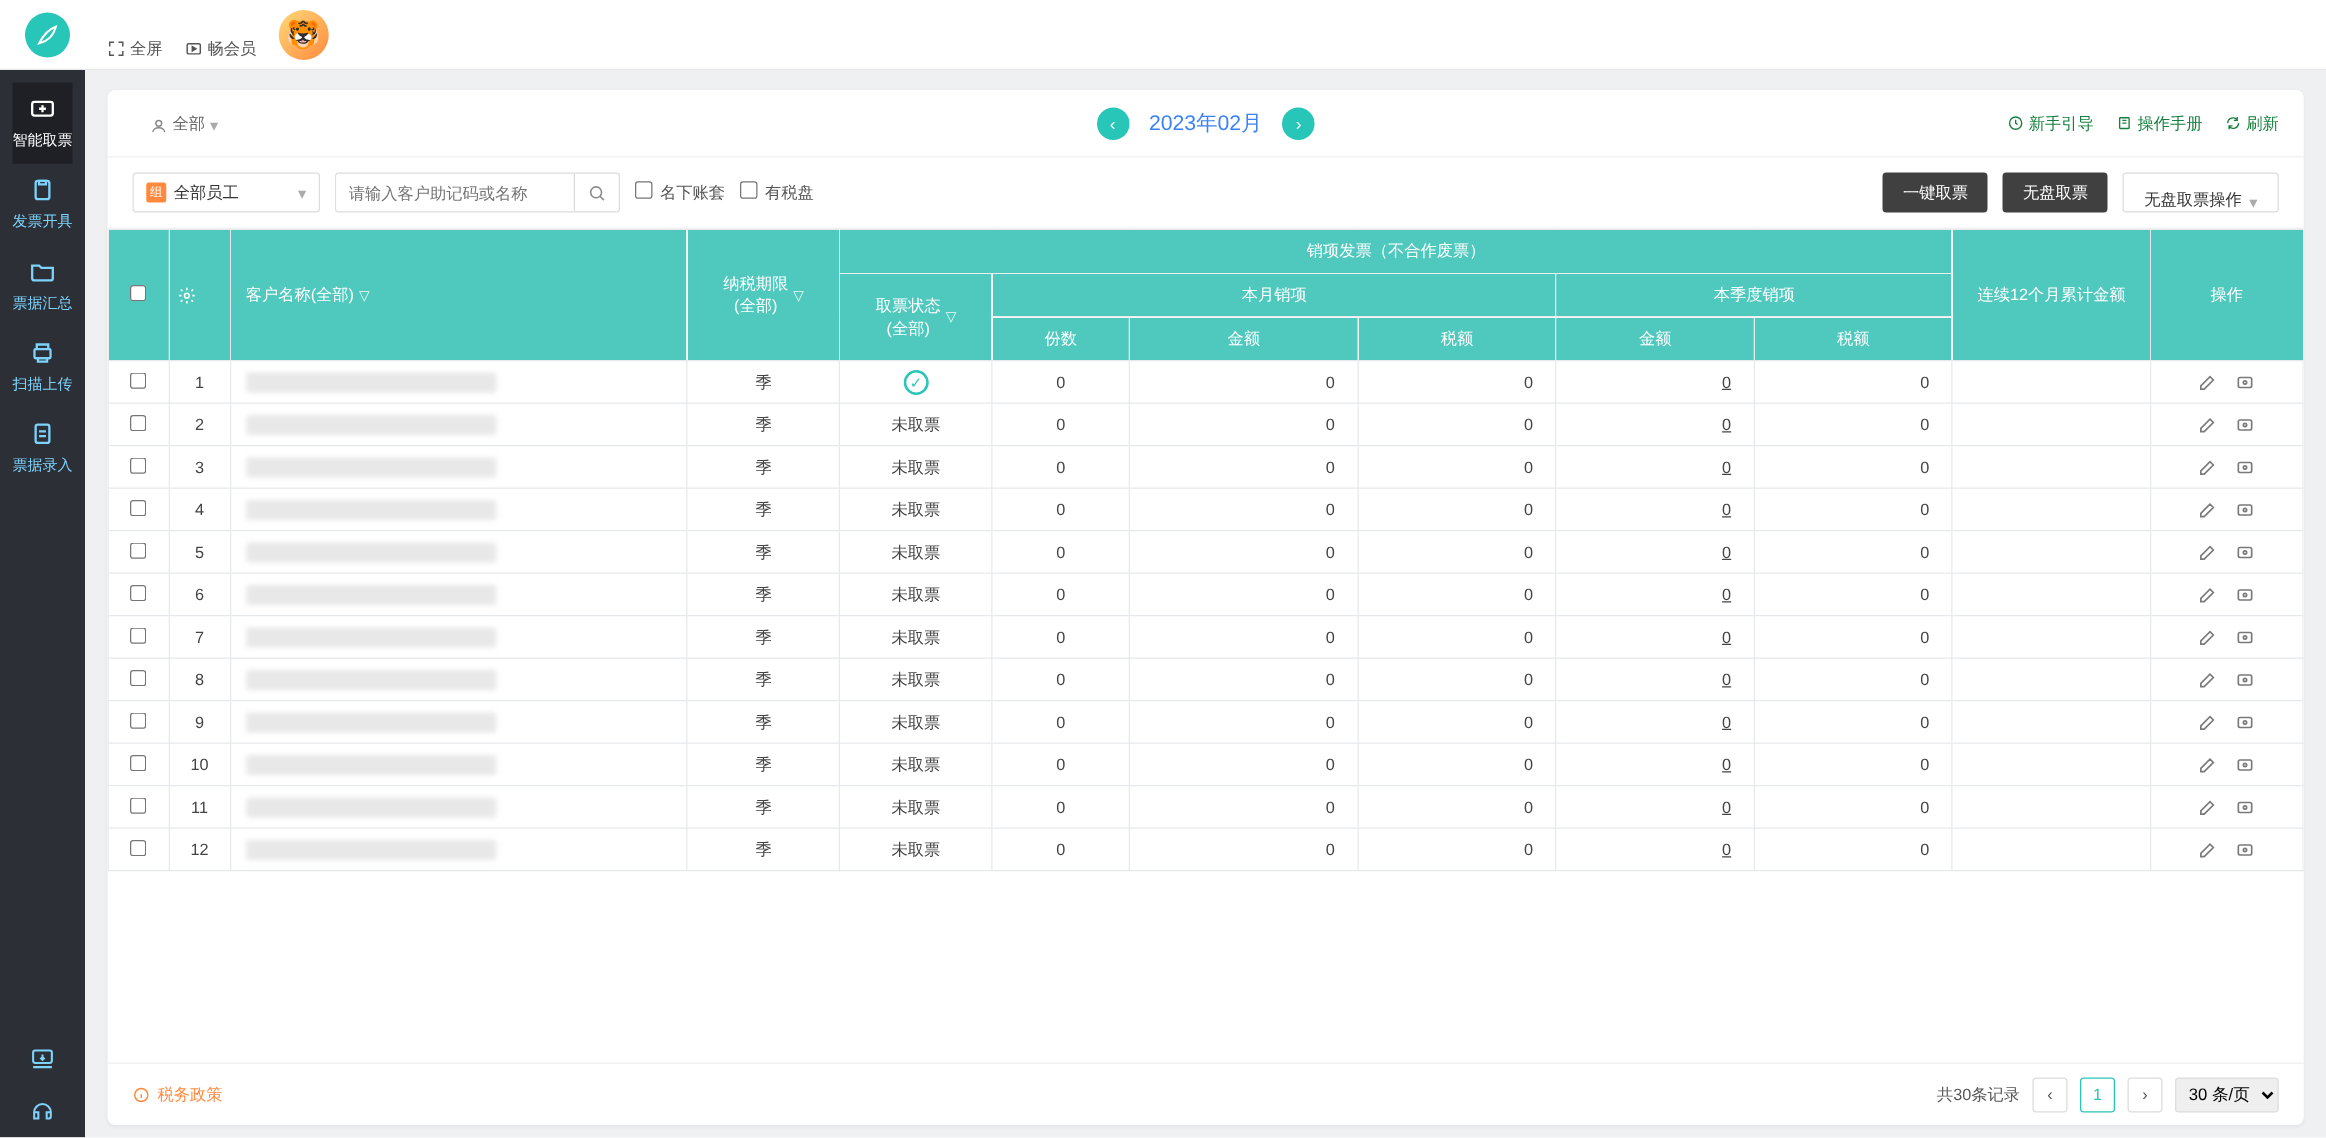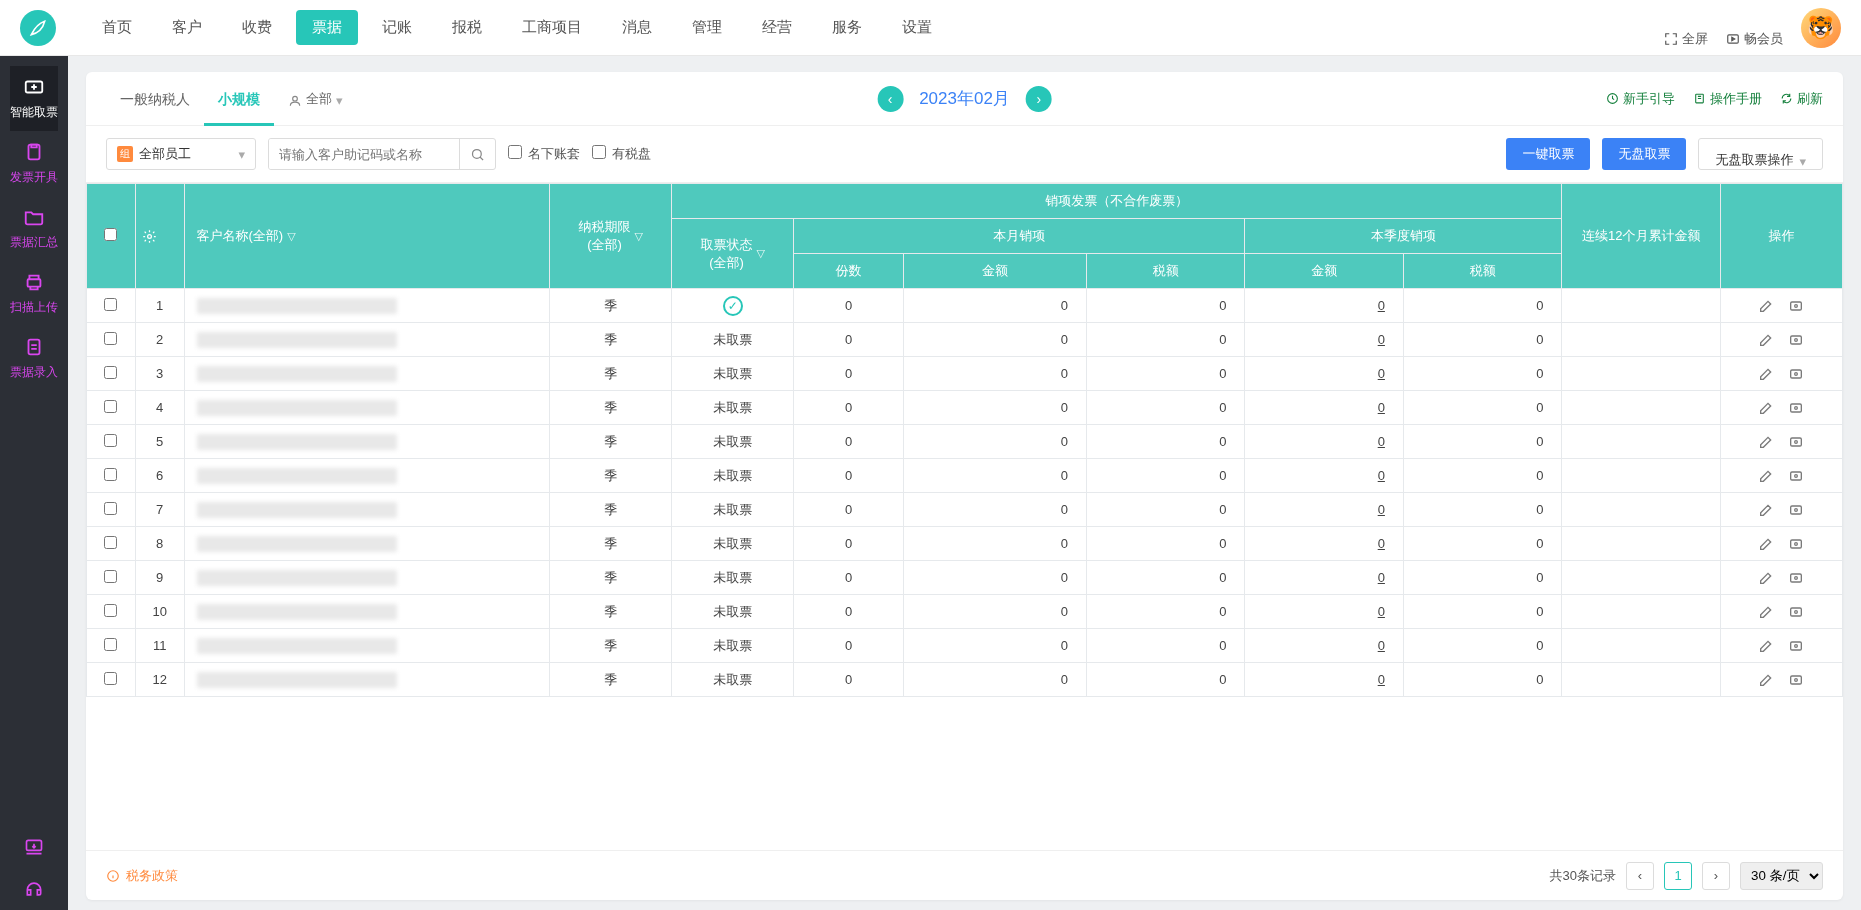--- a/index.html
+++ b/index.html
@@ -8,21 +8,21 @@
 .topbar{height:56px;background:#fff;display:flex;align-items:center;padding:0 20px;border-bottom:1px solid #e8e8e8}
 .logo{width:36px;height:36px;border-radius:50%;background:#27c6b8;display:flex;align-items:center;justify-content:center;color:#fff;margin-right:30px}
 .topnav{display:flex;gap:8px;flex:1}
 .topnav a{padding:8px 16px;color:#555;text-decoration:none;border-radius:4px;font-size:15px;cursor:pointer}
 .topnav a.active{background:#27c6b8;color:#fff}
 .topright{display:flex;align-items:flex-end;gap:18px;color:#555}
 .topright span{cursor:pointer;display:flex;align-items:center;gap:4px}
 .avatar{width:40px;height:40px;border-radius:50%;background:linear-gradient(135deg,#ffd97a,#ff8a3d);display:flex;align-items:center;justify-content:center;font-size:22px}
 .main{flex:1;display:flex;overflow:hidden}
 .sidebar{width:68px;background:#2c2f36;display:flex;flex-direction:column;align-items:center;padding-top:10px;gap:4px}
-.side-item{width:100%;padding:10px 0;display:flex;flex-direction:column;align-items:center;color:#d946ef;font-size:12px;gap:6px;cursor:pointer}
+.side-item{width:100%;padding:10px 0;display:flex;flex-direction:column;align-items:center;color:#7dd3fc;font-size:12px;gap:6px;cursor:pointer}
 .side-item.active{background:#1e2026;color:#fff}
 .side-item .ico{width:22px;height:22px;display:flex;align-items:center;justify-content:center;font-size:18px}
 .side-spacer{flex:1}
 .content{flex:1;padding:16px 18px 10px;display:flex;flex-direction:column;overflow:hidden}
 .card{background:#fff;border-radius:6px;flex:1;display:flex;flex-direction:column;overflow:hidden;box-shadow:0 1px 3px rgba(0,0,0,.05)}
 .tabs-row{display:flex;align-items:center;padding:0 20px;height:54px;border-bottom:1px solid #efefef;position:relative}
 .tab{padding:0 14px;height:54px;line-height:54px;color:#666;cursor:pointer;font-size:14px}
 .tab.active{color:#27c6b8;border-bottom:3px solid #27c6b8;font-weight:600}
 .filter-all{margin-left:14px;display:flex;align-items:flex-end;gap:4px;color:#666;cursor:pointer}
 .period{position:absolute;left:50%;transform:translateX(-50%);display:flex;align-items:center;gap:16px}
@@ -33,21 +33,21 @@
 .toolbar{display:flex;align-items:center;padding:12px 20px;gap:12px;border-bottom:1px solid #efefef}
 .select-emp{display:flex;align-items:center;border:1px solid #dcdcdc;border-radius:3px;height:32px;padding:0 10px;gap:6px;cursor:pointer;min-width:150px}
 .badge-org{background:#ff8a3d;color:#fff;font-size:10px;padding:1px 3px;border-radius:2px}
 .search-wrap{display:flex;align-items:center;border:1px solid #dcdcdc;border-radius:3px;height:32px;overflow:hidden}
 .search-wrap input{border:none;outline:none;padding:0 10px;width:190px;height:100%;font-size:13px}
 .search-wrap .sbtn{width:36px;height:100%;border-left:1px solid #dcdcdc;display:flex;align-items:center;justify-content:center;cursor:pointer;color:#888}
 .chk{display:flex;align-items:flex-start;gap:6px;color:#555;cursor:pointer}
 .chk input{width:14px;height:14px}
 .toolbar-right{margin-left:auto;display:flex;gap:12px}
 .btn{height:32px;padding:0 16px;border-radius:3px;border:none;cursor:pointer;font-size:13px}
-.btn-orange{background:#3b82f6;color:#fff}
+.btn-orange{background:#404040;color:#fff}
 .btn-outline{background:#fff;border:1px solid #dcdcdc;color:#333;display:flex;align-items:flex-end;gap:6px}
 .table-wrap{flex:1;overflow:auto;position:relative}
 table{border-collapse:collapse;width:100%;min-width:1480px}
 th,td{border:1px solid #e6e9ec;text-align:center;font-size:13px}
 thead th{background:#4fc9bd;color:#fff;font-weight:500;padding:8px 6px;position:sticky}
 thead tr:first-child th{height:30px}
 thead tr th[rowspan]{vertical-align:middle}
 tbody td{height:34px;color:#444;background:#fff}
 .th-filter{display:inline-flex;align-items:center;gap:4px;justify-content:center}
 .filter-ico{font-size:11px;opacity:.9}
@@ -74,34 +74,20 @@
 </head>
 <body>
 
 <div class="app">
   <div class="topbar">
     <div class="logo">
       <svg width="20" height="20" viewBox="0 0 24 24" fill="none" stroke="#fff" stroke-width="2">
           <path d="M4 20c8-2 14-8 16-16-6 2-12 8-16 16z"></path>
         </svg>
     </div>
-    <nav class="topnav" id="topnav">
-        <a>首页</a>
-        <a>客户</a>
-        <a>收费</a>
-        <a class="active">票据</a>
-        <a>记账</a>
-        <a>报税</a>
-        <a>工商项目</a>
-        <a>消息</a>
-        <a>管理</a>
-        <a>经营</a>
-        <a>服务</a>
-        <a>设置</a>
-      </nav>
     <div class="topright">
       <span>
         <svg width="14" height="14" viewBox="0 0 24 24" fill="none" stroke="currentColor" stroke-width="2">
             <path d="M3 9V3h6M21 9V3h-6M3 15v6h6M21 15v6h-6"></path>
           </svg>
         <span>全屏</span>
       </span>
       <span>
         <svg width="14" height="14" viewBox="0 0 24 24" fill="none" stroke="currentColor" stroke-width="2">
             <rect x="3" y="5" width="18" height="14" rx="2"></rect>
@@ -177,24 +163,20 @@
                 <path d="M4 13a8 8 0 0 1 16 0v4a2 2 0 0 1-2 2h-2v-6h4M4 13v6h4v-6H4"></path>
               </svg>
             </div>
           </div>
         </div>
     </aside>
 
     <div class="content">
       <div class="card">
         <div class="tabs-row">
-          <div id="tabs" style="display:flex">
-              <div class="tab">一般纳税人</div>
-              <div class="tab active">小规模</div>
-            </div>
           <div class="filter-all">
             <svg width="14" height="14" viewBox="0 0 24 24" fill="none" stroke="#888" stroke-width="2">
                 <circle cx="12" cy="8" r="4"></circle>
                 <path d="M4 20c0-4 4-6 8-6s8 2 8 6"></path>
               </svg>
             <span>全部</span>
             <span style="color:#aaa">▾</span>
           </div>
           <div class="period">
             <div class="arrow">‹</div>

